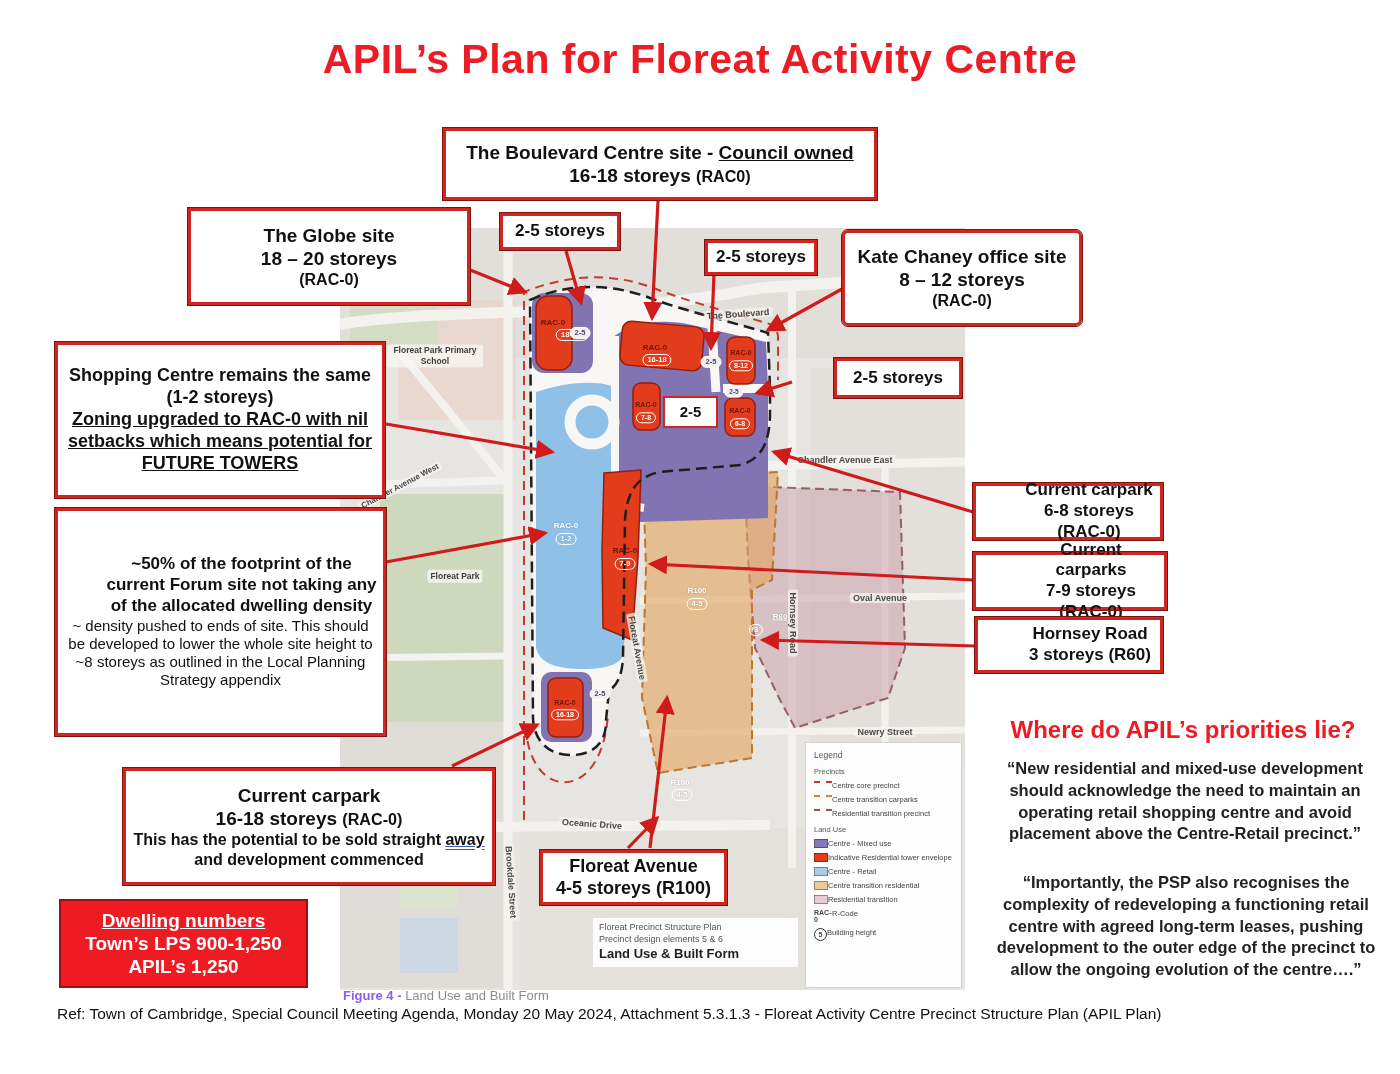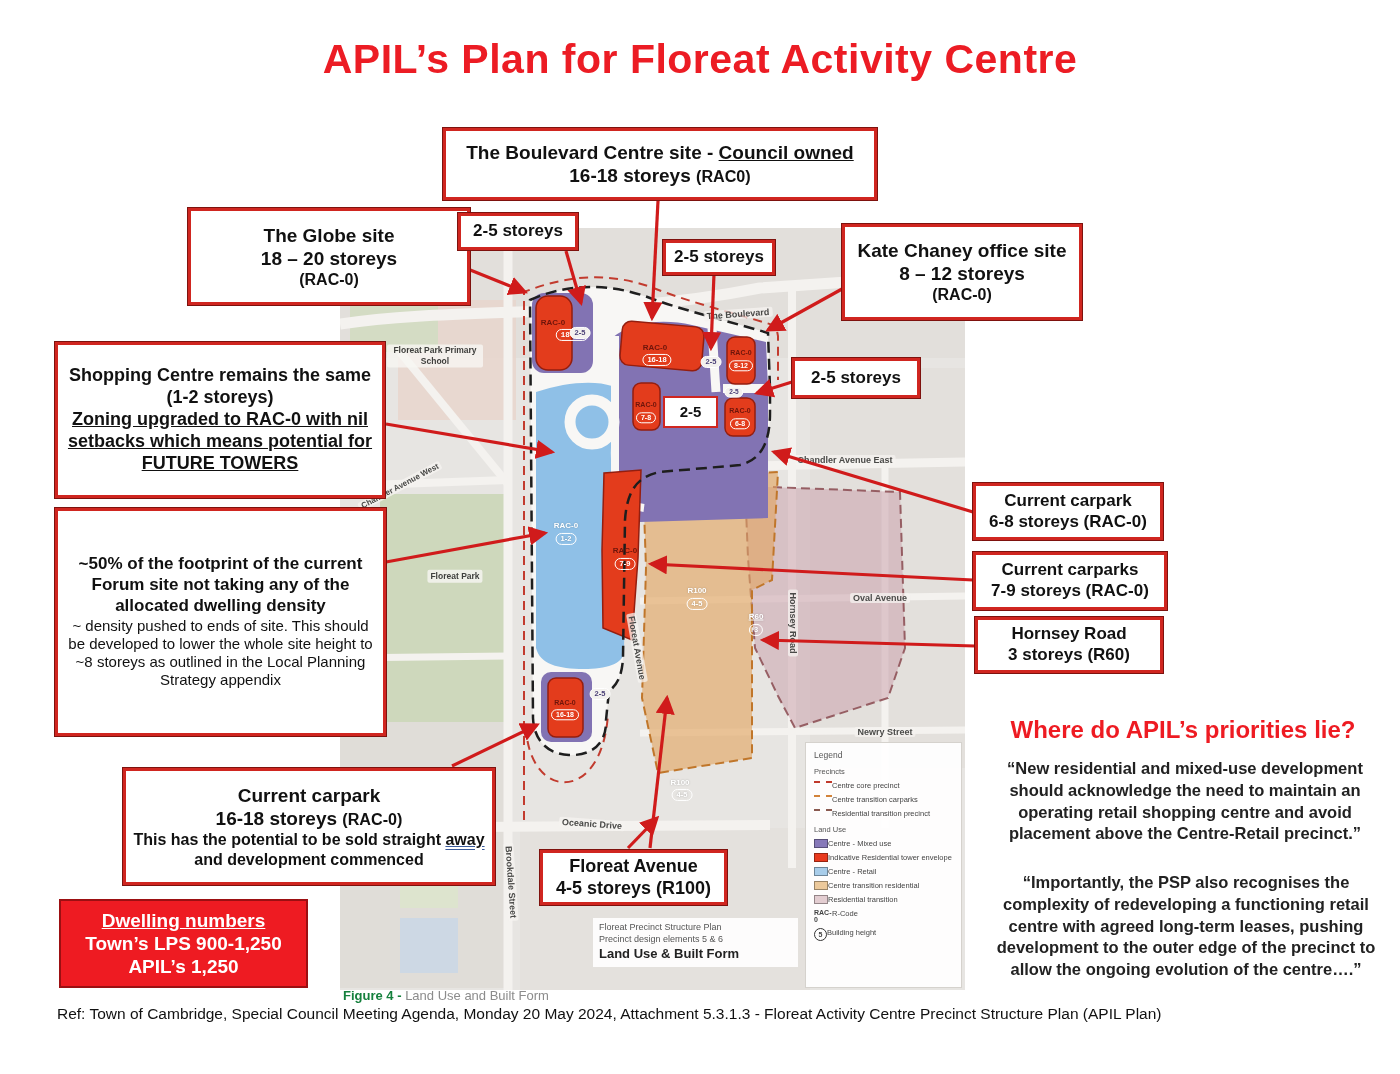--- a/index.html
+++ b/index.html
@@ -1,20 +1,20 @@
 <!DOCTYPE html>
 <html><head>
 <meta charset="utf-8">
 <style>
   html,body{margin:0;padding:0;background:#fff;}
   .page{position:relative;width:1400px;height:1074px;background:#fff;font-family:"Liberation Sans",sans-serif;overflow:hidden;}
   .title{position:absolute;left:0;right:0;top:36px;text-align:center;font-size:41px;font-weight:bold;color:#ec1c24;letter-spacing:.5px;z-index:40;}
   .map-svg{position:absolute;left:340px;top:228px;z-index:1;}
   .callout{position:absolute;background:#fff;border:3px solid #d02620;outline:1.5px solid #7e120e;display:flex;flex-direction:column;align-items:center;justify-content:center;text-align:center;color:#111;font-weight:bold;line-height:1.22;padding:2px 6px;box-sizing:border-box;z-index:30;}
-  .fs19{font-size:19px;} .fs18{font-size:18px;} .fs17{font-size:17px;} .fs16{font-size:16px;} .fs15{font-size:15px;}
+  .fs19{font-size:19px;} .fs18{font-size:18px;} .fs17{font-size:17px;margin-left:42px;} .fs16{font-size:16px;} .fs15{font-size:15px;}
   .u{text-decoration:underline;}
   .reg{font-weight:normal;}
   .small{font-size:.85em;}
   .dblu{text-decoration:underline double #3a5a9a;}
   .dwelling{background:#ee1b22;color:#fff;border:2px solid #9c0f12;outline:none;}
   .pr-head{position:absolute;color:#ee1b22;font-weight:bold;font-size:24px;text-align:center;z-index:30;}
   .quote{position:absolute;font-weight:bold;font-size:16.5px;color:#222;text-align:center;line-height:1.32;z-index:30;}
   .mlabel{position:absolute;font-size:9px;font-weight:bold;color:#4a4a48;background:rgba(245,243,240,.75);padding:0 3px;border-radius:2px;white-space:nowrap;z-index:10;transform:translate(-50%,-50%);}
   .plabel{position:absolute;font-size:8.5px;font-weight:bold;color:#3f3f3d;background:rgba(248,246,243,.8);padding:1px 3px;border-radius:2px;text-align:center;z-index:10;transform:translate(-50%,-50%);line-height:1.25;}
   .zlabel{position:absolute;font-size:8px;font-weight:bold;z-index:10;transform:translate(-50%,-50%);white-space:nowrap;}
@@ -27,21 +27,21 @@
   .legend .lg-sec{margin:7px 0 5px 0;color:#555;}
   .lg-row{display:flex;align-items:flex-start;margin:5px 0;}
   .lg-dash{width:18px;border-top:2px dashed #c0392b;flex:none;}
   .lg-sw{width:14px;height:9px;border:1px solid rgba(0,0,0,.35);flex:none;box-sizing:border-box;}
   .lg-rac{font-weight:bold;width:18px;flex:none;font-size:7px;}
   .lg-circ{width:11px;height:11px;border:1px solid #333;border-radius:50%;display:flex;align-items:center;justify-content:center;font-size:7px;flex:none;font-weight:bold;}
   .attr{position:absolute;left:593px;top:918px;width:205px;background:rgba(255,255,255,.9);z-index:10;padding:4px 6px;box-sizing:border-box;color:#555;font-size:9px;line-height:1.3;}
   .attr .attr-b{font-size:13px;font-weight:bold;color:#222;margin-top:1px;}
   .arrows{position:absolute;left:0;top:0;z-index:20;pointer-events:none;}
   .figcap{position:absolute;left:343px;top:988px;font-size:13px;color:#8c8c8c;z-index:30;}
-  .figcap b{color:#15803d;}
+  .figcap b{color:#8b5cf6;}
   .refline{position:absolute;left:57px;top:1005px;width:1340px;font-size:15.5px;color:#111;z-index:30;}
 </style>
 </head>
 <body>
 
 <div class="page">
 
   <div class="title">APIL’s Plan for Floreat Activity Centre</div>
 
   <svg class="map-svg" width="625" height="762" viewBox="0 0 625 762">
@@ -130,21 +130,21 @@
   <div class="zbadge on-red-b" style="left:625px;top:564px;">7-9</div>
   <div class="zlabel on-red-l" style="left:565px;top:702px;font-size:7px;">RAC-0</div>
   <div class="zbadge on-red-b" style="left:565px;top:715px;font-size:7px;">16-18</div>
   <div class="zbadge pill" style="left:600px;top:694px;">2-5</div>
   <div class="zlabel on-light" style="left:566px;top:525px;">RAC-0</div>
   <div class="zbadge on-light" style="left:566px;top:539px;">1-2</div>
   <div class="zlabel on-light" style="left:697px;top:590px;">R100</div>
   <div class="zbadge on-light" style="left:697px;top:604px;">4-5</div>
   <div class="zlabel on-light" style="left:680px;top:782px;">R100</div>
   <div class="zbadge on-light" style="left:682px;top:795px;">4-5</div>
-  <div class="zlabel on-light" style="left:756px;top:616px;text-decoration:underline;">R60</div>
+  <div class="zlabel on-light" style="left:780px;top:616px;text-decoration:underline;">R60</div>
   <div class="zbadge on-light" style="left:756px;top:630px;">3</div>
 
   <div class="legend">
     <div class="lg-title">Legend</div>
     <div class="lg-sec">Precincts</div>
     <div class="lg-row">
         <span class="lg-dash" style="border-color:#c0392b;"></span>
         <span>Centre core precinct</span>
       </div>
     <div class="lg-row">
@@ -224,21 +224,21 @@
   <div class="callout" style="left:188px;top:208px;width:282px;height:97px;">
     <div class="fs19">The Globe site</div>
     <div class="fs19">18 – 20 storeys</div>
     <div class="fs16">(RAC-0)</div>
   </div>
 
   <div class="callout fs17" style="left:458px;top:213px;width:120px;height:37px;">2-5 storeys</div>
 
   <div class="callout fs17" style="left:663px;top:240px;width:112px;height:35px;">2-5 storeys</div>
 
-  <div class="callout" style="left:842px;top:224px;width:240px;height:96px;">
+  <div class="callout" style="left:842px;top:230px;width:240px;height:96px;border-radius:6px;">
     <div class="fs19">Kate Chaney office site</div>
     <div class="fs19">8 – 12 storeys</div>
     <div class="fs16">(RAC-0)</div>
   </div>
 
   <div class="callout fs17" style="left:792px;top:358px;width:128px;height:40px;">2-5 storeys</div>
 
   <div class="callout" style="left:55px;top:342px;width:330px;height:156px;">
     <div class="fs18">Shopping Centre remains the same (1-2 storeys)</div>
     <div class="fs18 u">Zoning upgraded to RAC-0 with nil setbacks which means potential for FUTURE TOWERS</div>

